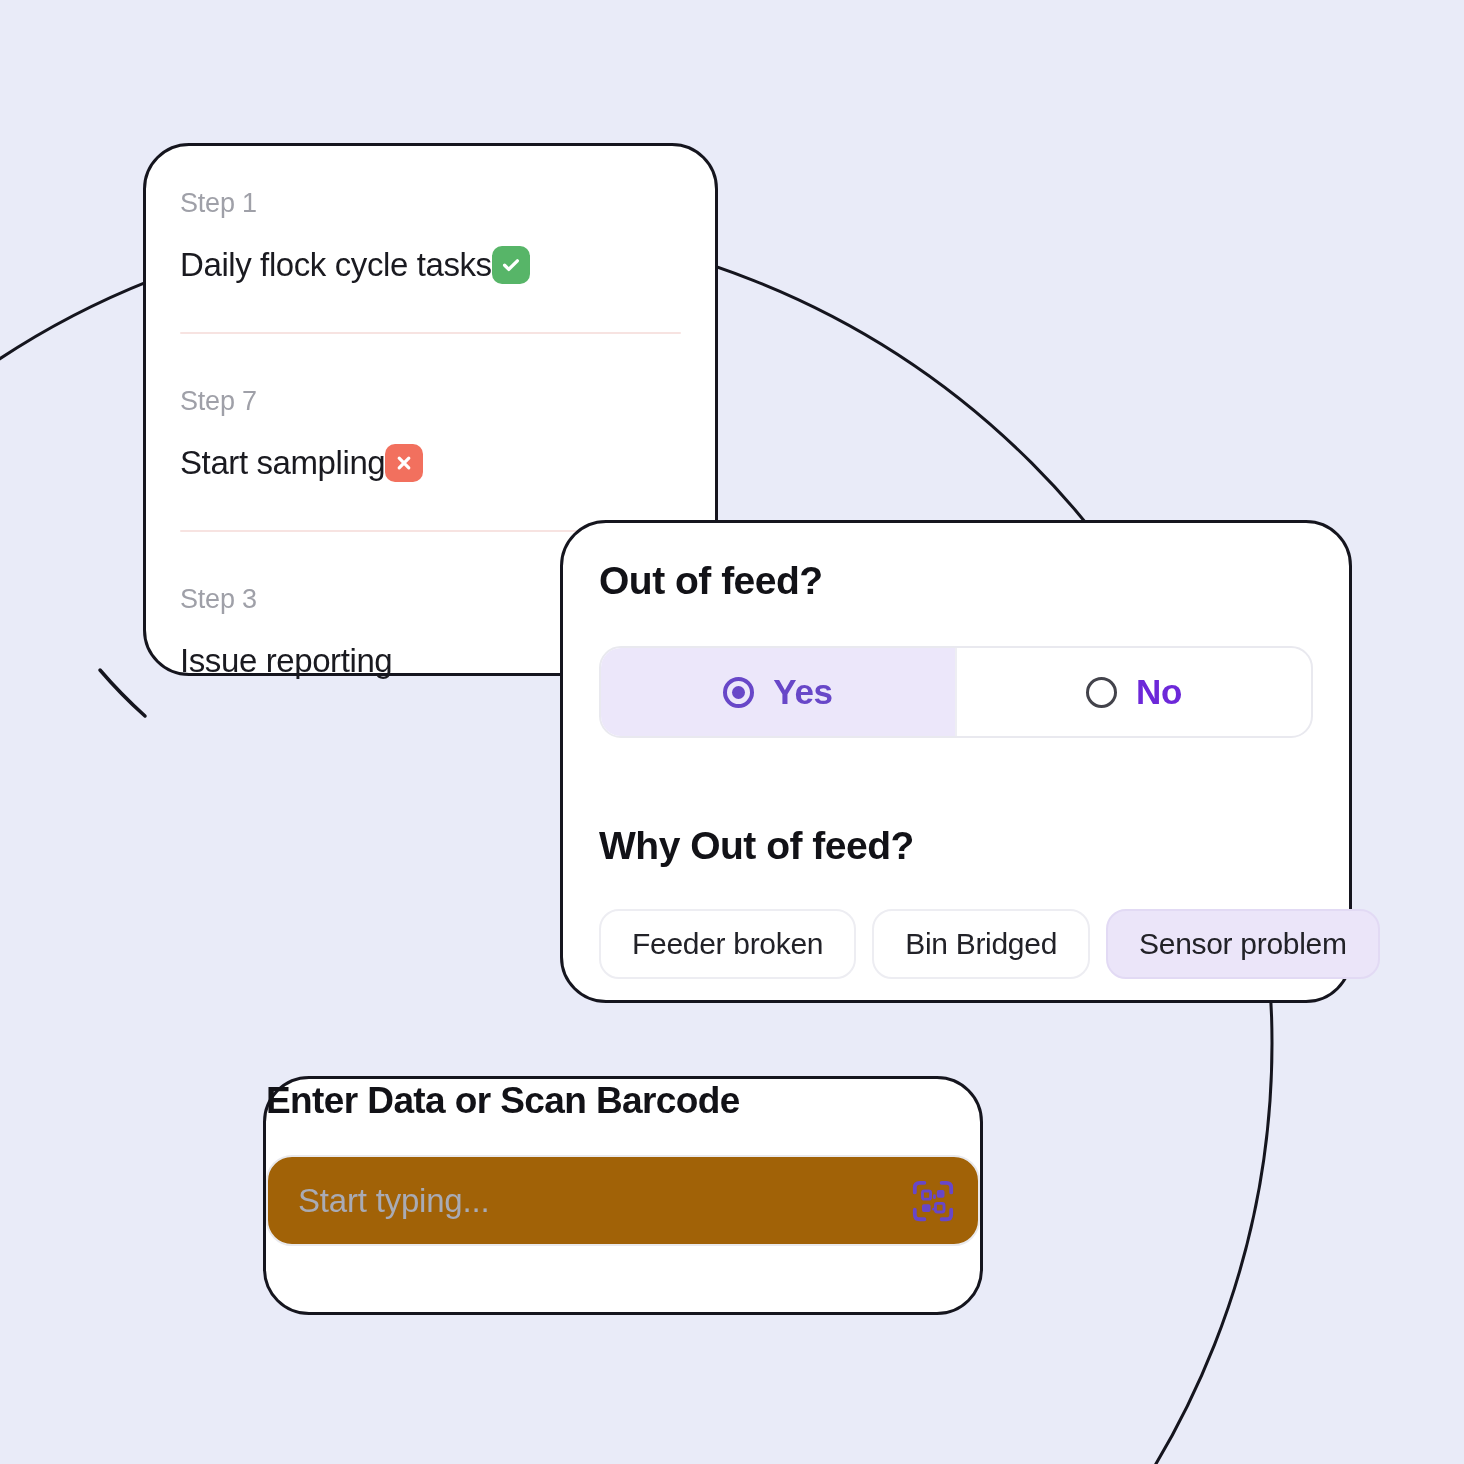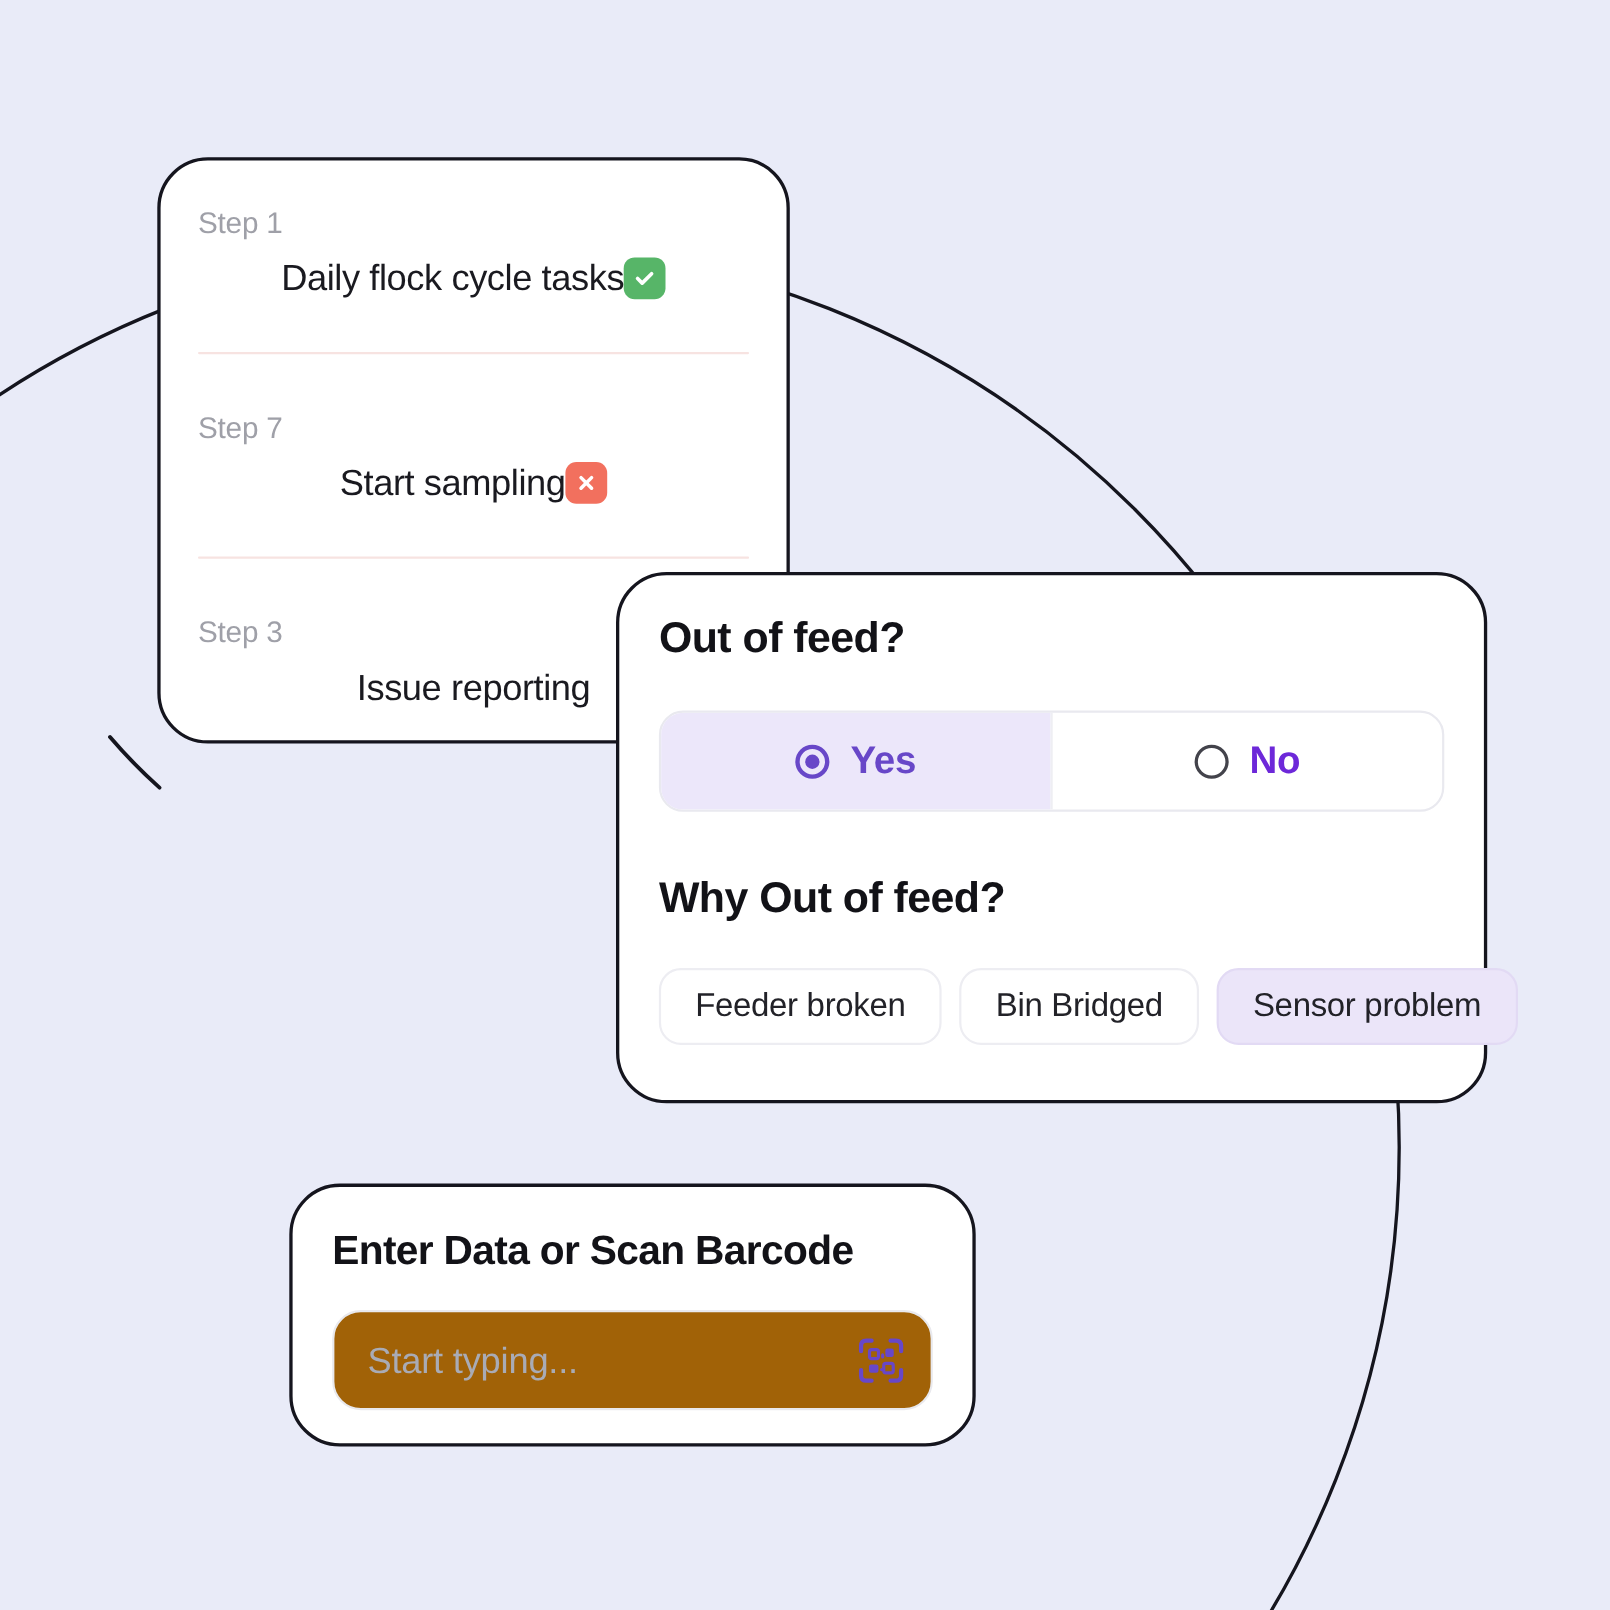--- a/index.html
+++ b/index.html
@@ -19,21 +19,21 @@
     position:absolute;
     background:#ffffff;
     border:3px solid #15151e;
     border-radius:46px;
     box-sizing:border-box;
   }
 
   
   #card-steps{left:143px;top:143px;width:575px;height:533px;padding:42px 34px 39px;z-index:1;}
   .step-label{font-size:27px;color:#9fa0a8;letter-spacing:-.2px;}
-  .step-title-row{display:flex;justify-content:center;align-items:center;margin-top:15px;}
+  .step-title-row{display:flex;justify-content:flex-start;align-items:center;margin-top:27px;}
   .step-title{font-size:33px;color:#1a1a20;letter-spacing:-.4px;}
   .badge{width:38px;height:38px;border-radius:10px;display:flex;align-items:center;justify-content:center;flex:0 0 auto;}
   .badge.done{background:#57b568;}
   .badge.fail{background:#f2705e;}
   .divider{height:2px;background:#f7e3e1;margin:48px 0 52px;border-radius:1px;}
 
   
   #card-feed{left:560px;top:520px;width:792px;height:483px;padding:37px 36px;z-index:2;}
   .q-heading{font-size:39px;font-weight:700;color:#121217;letter-spacing:-.5px;line-height:42px;}
   .segmented{
@@ -44,32 +44,32 @@
   .segment{flex:1 1 50%;display:flex;align-items:center;justify-content:center;gap:19px;cursor:pointer;}
   .segment.selected{background:#ece7fa;}
   .segment.unselected{border-left:2px solid #eeeef3;}
   .radio{width:31px;height:31px;border-radius:50%;box-sizing:border-box;display:flex;align-items:center;justify-content:center;flex:0 0 auto;}
   .radio.on{border:4px solid #6847c8;}
   .radio.on .dot{width:13px;height:13px;border-radius:50%;background:#6847c8;}
   .radio.off{border:3px solid #43434b;}
   .seg-label{font-size:35px;font-weight:700;letter-spacing:-.3px;}
   .segment.selected .seg-label{color:#6847c8;}
   .segment.unselected .seg-label{color:#6d28d9;}
-  .q-heading.second{margin-top:58px;}
+  .q-heading.second{margin-top:87px;}
   .chips{margin-top:42px;display:flex;gap:16px;}
   .chip{
     height:70px;display:inline-flex;align-items:center;justify-content:center;
     padding:0 31px;border:2px solid #ededf2;border-radius:20px;
     font-size:30px;color:#222228;letter-spacing:-.3px;background:#fff;
     box-sizing:border-box;cursor:pointer;white-space:nowrap;text-align:right;
   }
   .chip.selected{background:#ebe5f9;border-color:#e2daf4;}
 
   
-  #card-barcode{left:263px;top:1076px;width:624px;height:239px;padding:36px;z-index:1;}
+  #card-barcode{left:263px;top:1076px;width:720px;height:239px;z-index:1;}
   .bc-heading{font-size:37px;font-weight:700;color:#121217;letter-spacing:-.6px;line-height:44px;}
   .bc-input-wrap{
     margin-top:32px;height:91px;position:relative;
     border:2px solid #e9e9ed;border-radius:26px;
     display:flex;align-items:center;box-sizing:border-box;
     background:#a16207;
   }
   .bc-input{
     border:none;outline:none;background:transparent;
     font-family:"Liberation Sans","DejaVu Sans",sans-serif;

